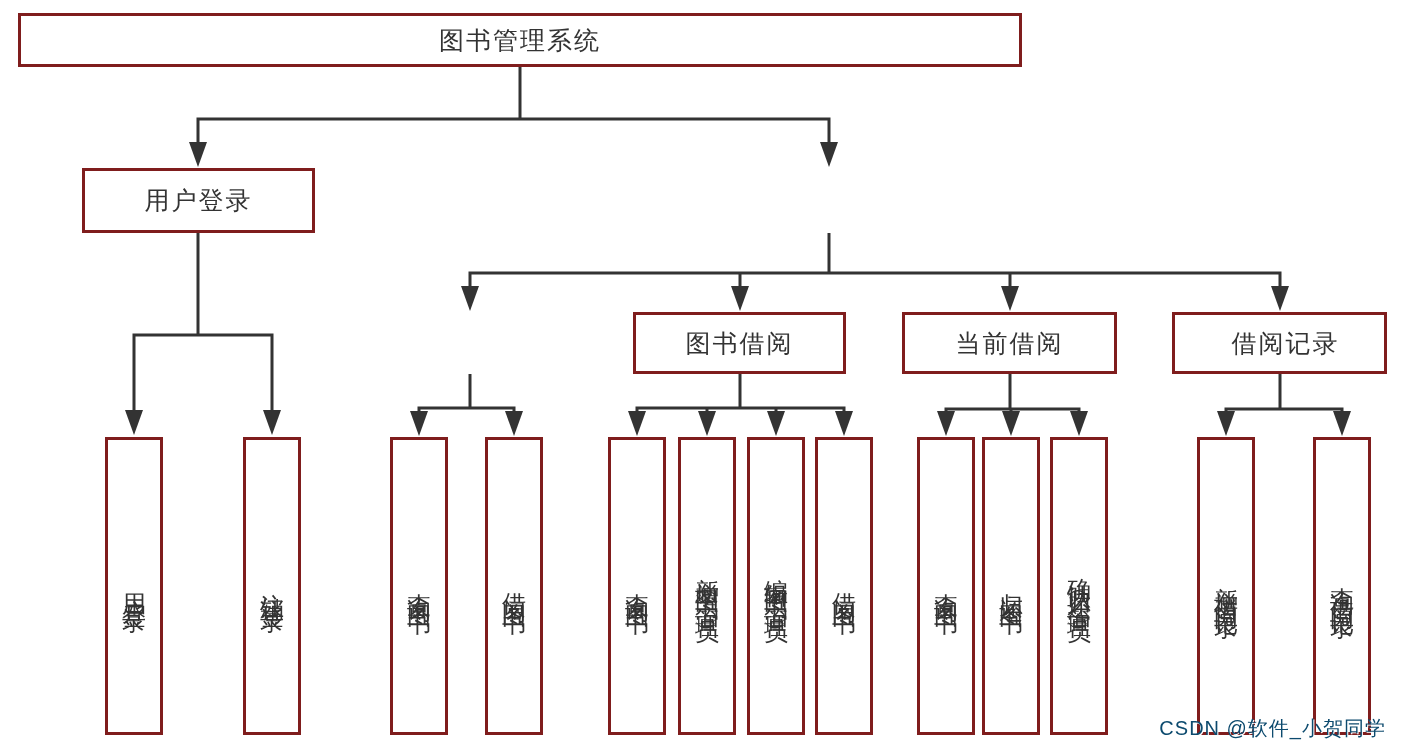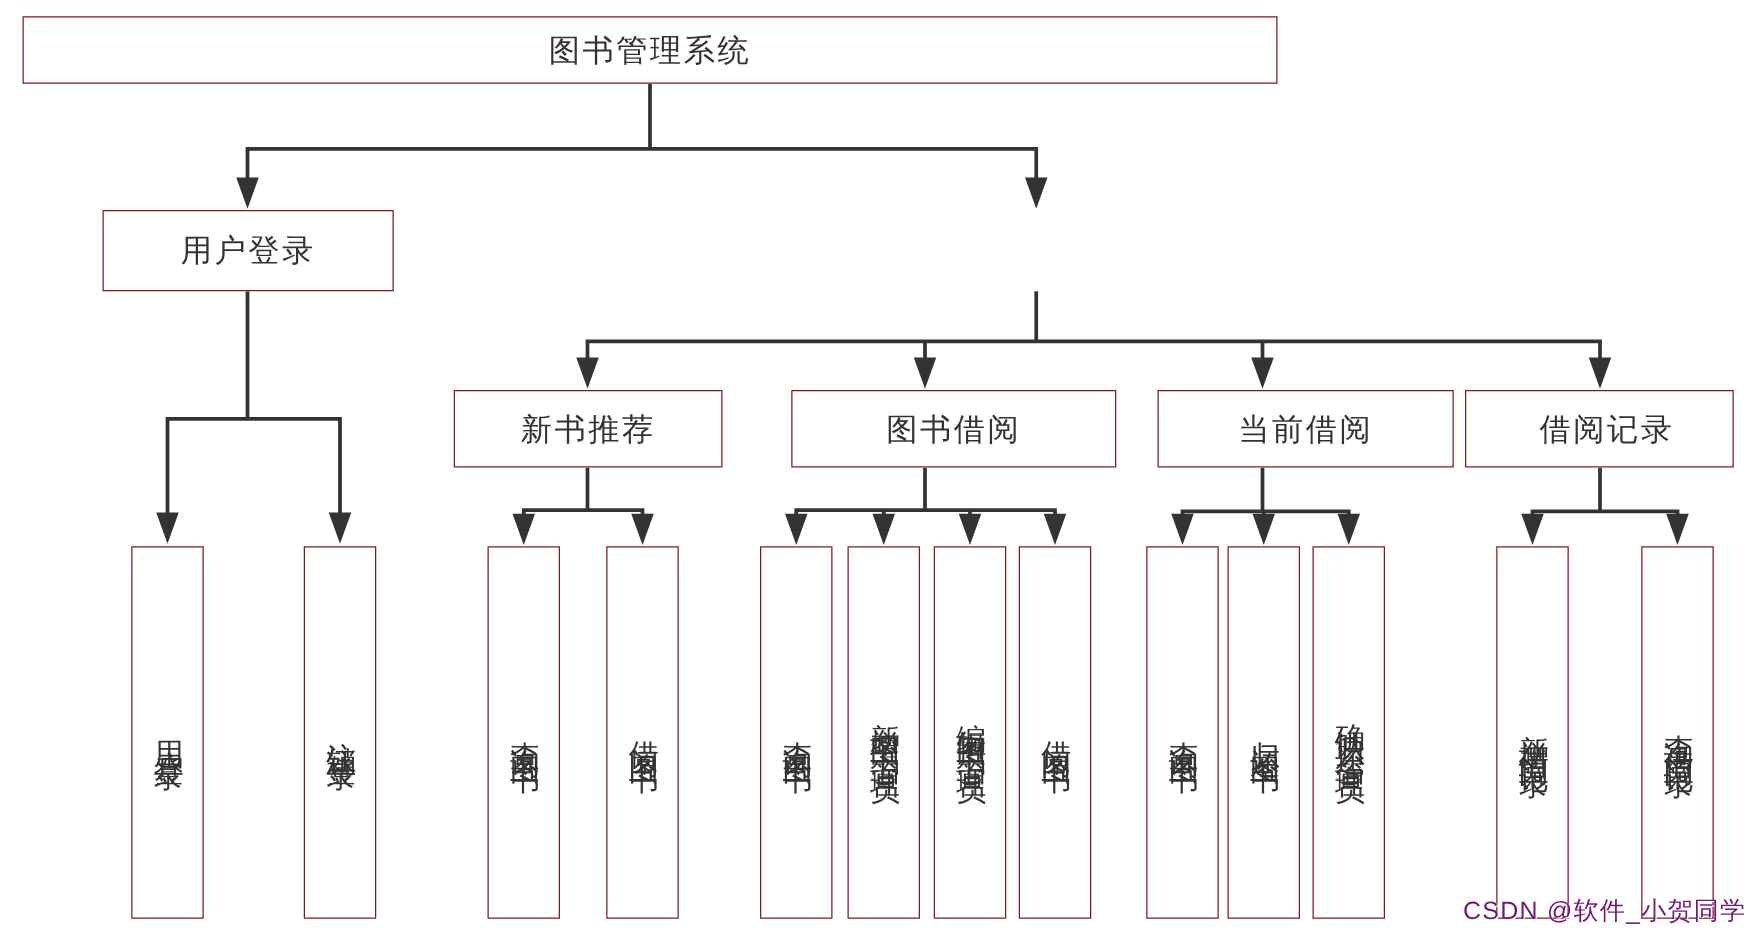--- a/index.html
+++ b/index.html
@@ -2,31 +2,31 @@
 <html><head>
 <meta charset="utf-8">
 <style>
   html,body{margin:0;padding:0;background:#ffffff;}
   .stage{
     position:relative;width:1405px;height:747px;background:#ffffff;overflow:hidden;
     font-family:"Liberation Sans", sans-serif;
   }
   .connectors{position:absolute;left:0;top:0;width:1405px;height:747px;z-index:1;}
   .box{
-    position:absolute;box-sizing:border-box;background:#ffffff;border:1px solid #7f1d1d;
+    position:absolute;box-sizing:border-box;background:#ffffff;border:3px solid #7f1d1d;
     display:flex;align-items:center;justify-content:center;
     color:#333333;font-size:25px;letter-spacing:2px;z-index:2;white-space:nowrap;
   }
   .vbox{
     writing-mode:vertical-rl;text-orientation:mixed;
     font-size:24px;letter-spacing:6px;line-height:1;
   }
   .watermark{
-    position:absolute;right:8px;bottom:5px;z-index:3;
-    color:#701a75;font-size:20px;letter-spacing:1px;
+    position:absolute;right:19px;bottom:5px;z-index:3;
+    color:#0c4a6e;font-size:20px;letter-spacing:1px;
     text-shadow:1px 1px 0 #ffffff;
   }
 </style>
 </head>
 <body>
 
 <div class="stage">
 
   <svg class="connectors" viewBox="0 0 1405 747" xmlns="http://www.w3.org/2000/svg">
     <g fill="none" stroke="#333333" stroke-width="3">
@@ -70,23 +70,22 @@
       <polygon points="1070,411 1088,411 1079,436"></polygon>
       <polygon points="1217,411 1235,411 1226,436"></polygon>
       <polygon points="1333,411 1351,411 1342,436"></polygon>
     </g>
   </svg>
 
   <div class="box" style="left:18px;top:13px;width:1004px;height:54px;">图书管理系统</div>
 
   <div class="box" style="left:82px;top:168px;width:233px;height:65px;">用户登录</div>
 
-  <div class="box" style="left:363px;top:312px;width:215px;height:62px;">新书推荐</div>
-  <div class="box" style="left:633px;top:312px;width:260px;height:62px;">图书借阅</div>
-  <div class="box" style="left:902px;top:312px;width:237px;height:62px;margin-left:24px;">当前借阅</div>
+  <div class="box" style="left:633px;top:312px;width:213px;height:62px;">图书借阅</div>
+  <div class="box" style="left:902px;top:312px;width:215px;height:62px;">当前借阅</div>
   <div class="box" style="left:1172px;top:312px;width:215px;height:62px;padding-left:12px;">借阅记录</div>
 
   <div class="box vbox" style="left:105px;top:437px;width:58px;height:298px;">用户登录</div>
   <div class="box vbox" style="left:243px;top:437px;width:58px;height:298px;">注销登录</div>
 
   <div class="box vbox" style="left:390px;top:437px;width:58px;height:298px;">查询图书</div>
   <div class="box vbox" style="left:485px;top:437px;width:58px;height:298px;">借阅图书</div>
 
   <div class="box vbox" style="left:608px;top:437px;width:58px;height:298px;">查询图书</div>
   <div class="box vbox" style="left:678px;top:437px;width:58px;height:298px;">新增图书（管理员）</div>

